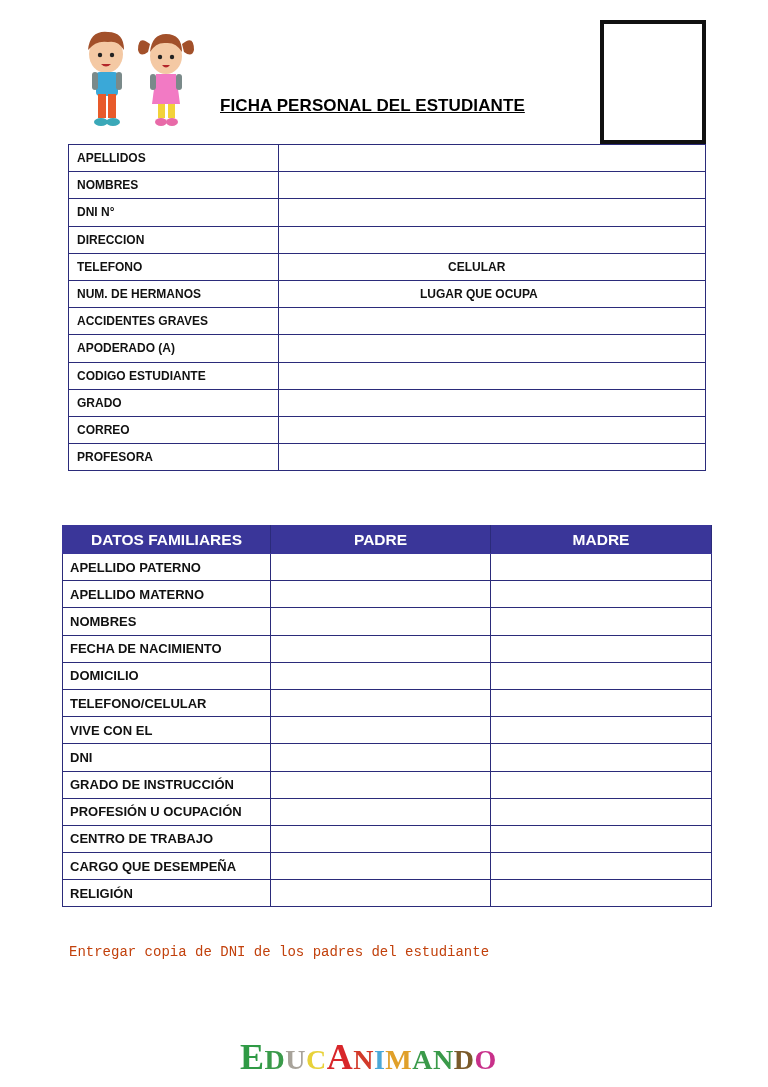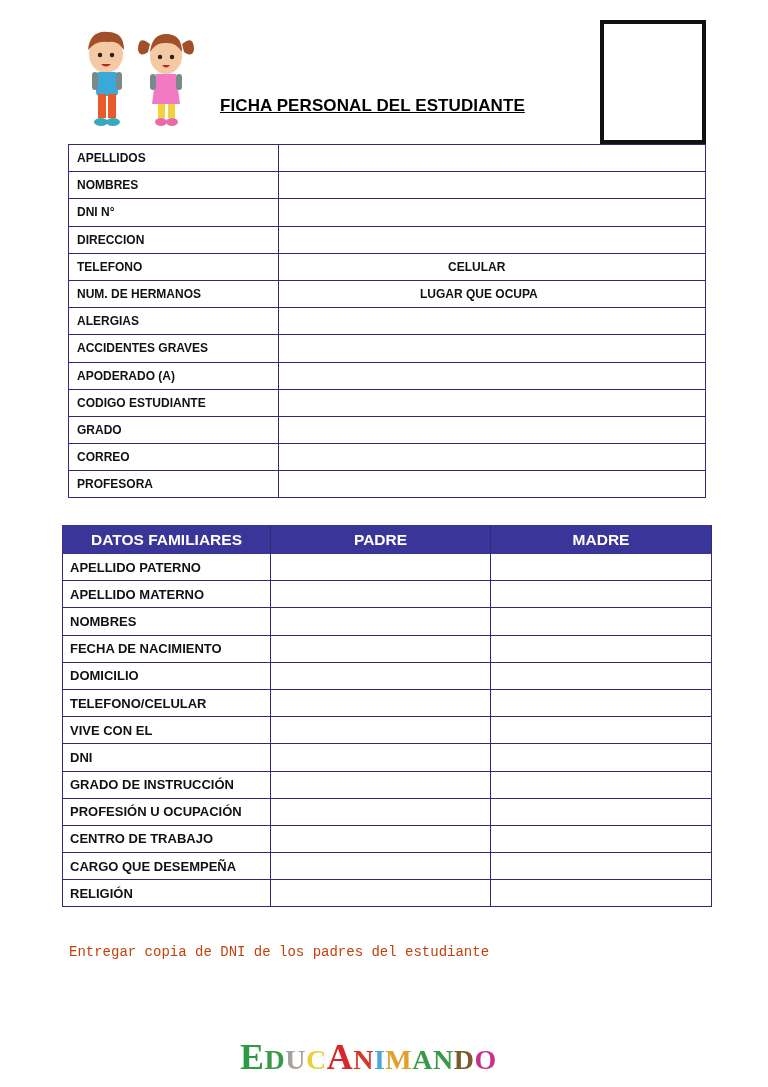--- a/index.html
+++ b/index.html
@@ -107,24 +107,20 @@
           <span class="inline" style="left: 137px; margin-left: 32px;">CELULAR</span>
         </td>
       </tr>
       <tr>
         <td class="lbl">NUM. DE HERMANOS</td>
         <td class="val">
           <span class="inline" style="left: 141px;">LUGAR  QUE  OCUPA</span>
         </td>
       </tr>
       <tr>
-        <td class="lbl">ALERGIAS</td>
-        <td class="val"></td>
-      </tr>
-      <tr>
         <td class="lbl">ACCIDENTES  GRAVES</td>
         <td class="val"></td>
       </tr>
       <tr>
         <td class="lbl">APODERADO  (A)</td>
         <td class="val"></td>
       </tr>
       <tr>
         <td class="lbl">CODIGO  ESTUDIANTE</td>
         <td class="val"></td>

